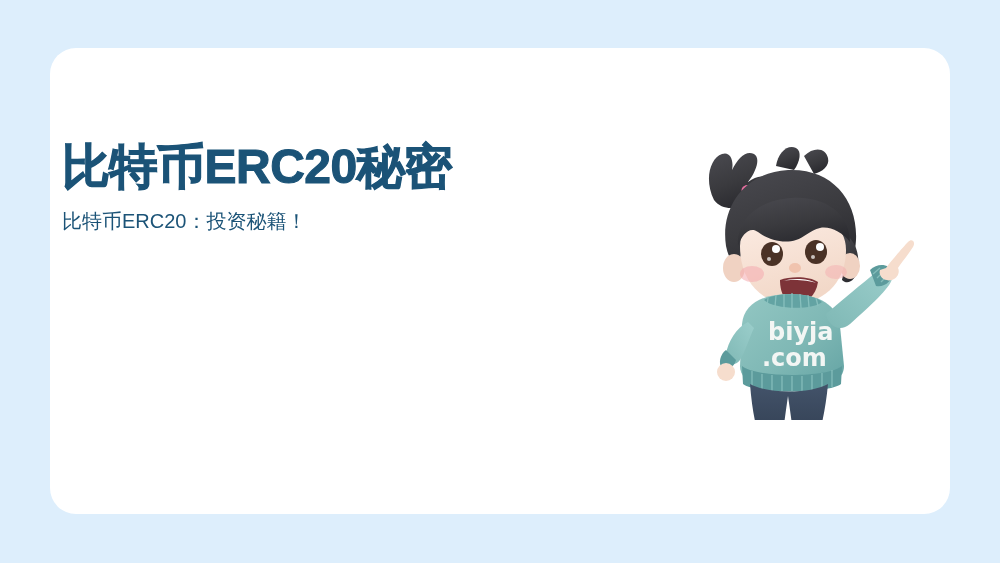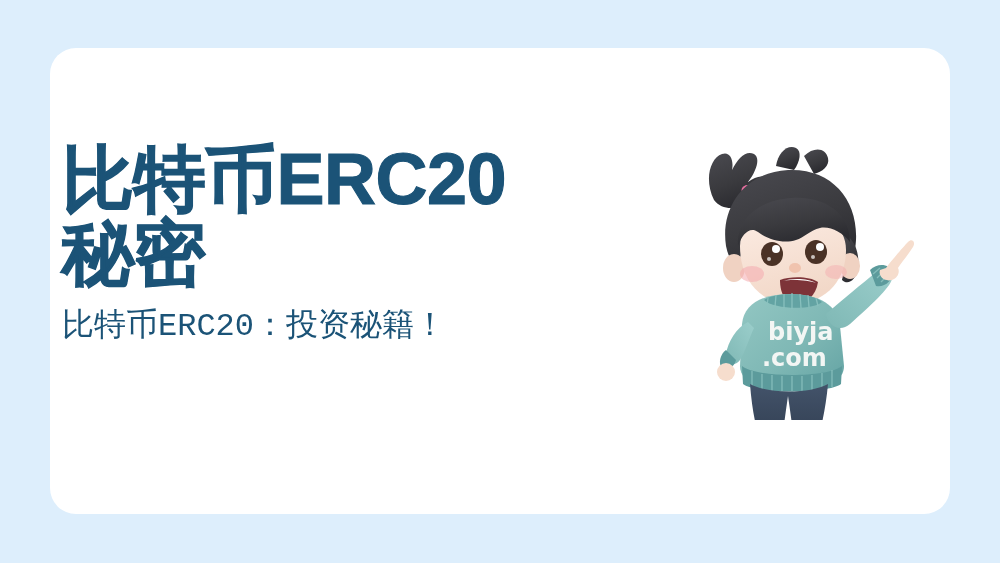--- a/index.html
+++ b/index.html
@@ -36,38 +36,38 @@
   .text-block {
     position: absolute;
     left: 62px;
     top: 142px;
     width: 500px;
   }
 
   .title {
     margin: 0;
     color: #1b5377;
-    font-size: 72px;
+    font-size: 48px;
     line-height: 1.03;
     font-weight: 800;
     letter-spacing: -0.5px;
     font-family: "Liberation Sans", "DejaVu Sans", sans-serif;
     -webkit-text-stroke: 1.1px #1b5377;
     width: 478px;
     word-break: break-all;
   }
 
   .subtitle {
     margin: 18px 0 11px 0;
     color: #1b5377;
-    font-size: 32px;
+    font-size: 20px;
     line-height: 1.2;
     font-weight: 500;
     letter-spacing: 0px;
-    font-family: Liberation Mono, monospace;
+    font-family: Liberation Sans, sans-serif;
   }
 
   
   .character {
     position: absolute;
     left: 664px;
     top: 128px;
     width: 250px;
     height: 292px;
   }

